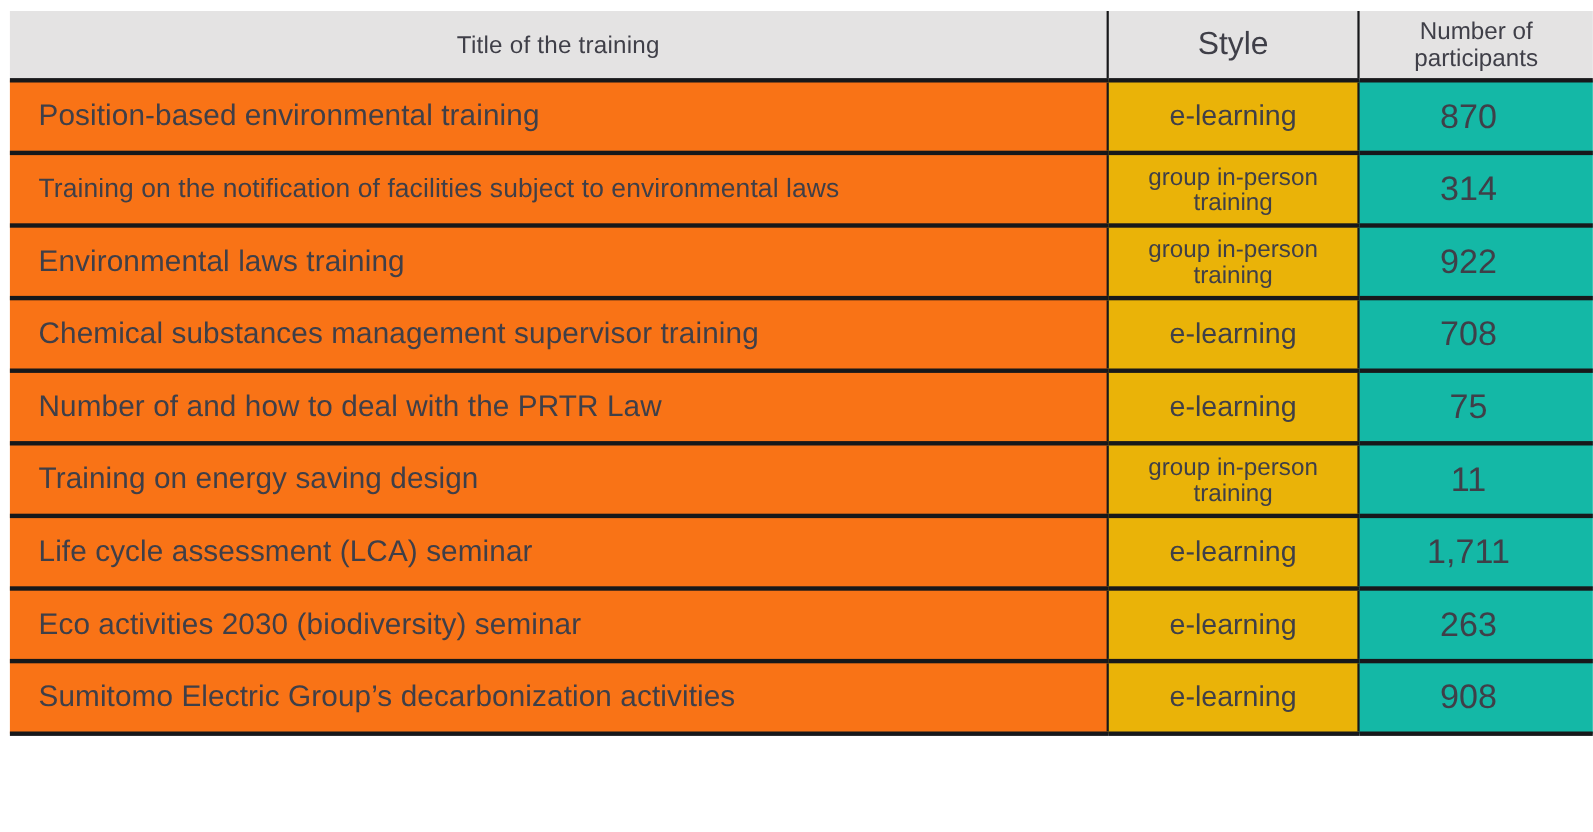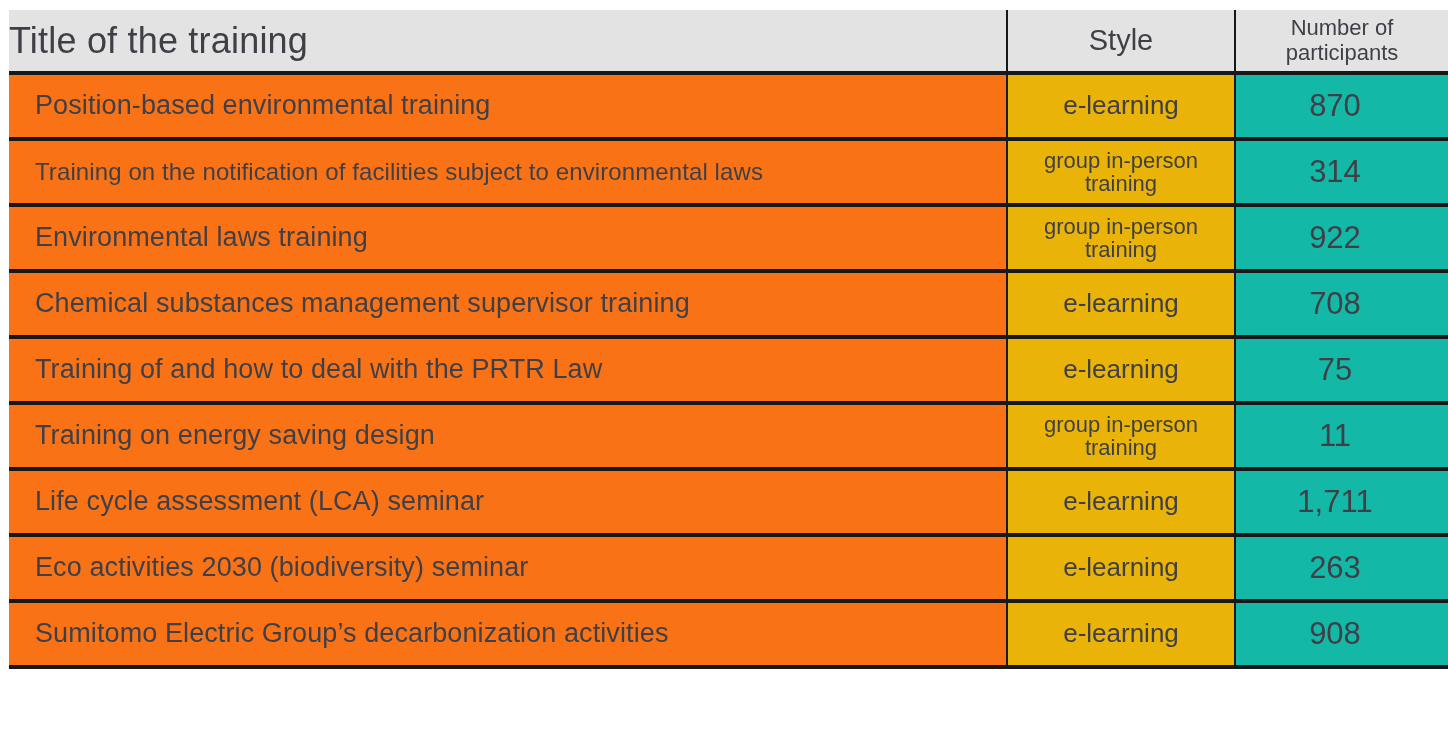--- a/index.html
+++ b/index.html
@@ -37,22 +37,22 @@
   thead th {
     background: #e4e3e3;
     font-weight: normal;
     color: #3f3f48;
     border-bottom: 4px solid #17181a;
     padding: 0;
     height: 61px;
     vertical-align: middle;
   }
   th.th-title {
-    font-size: 36px;
-    text-align: left;
+    font-size: 22px;
+    text-align: center;
     letter-spacing: 0.2px;
   }
   th.th-style {
     font-size: 29px;
     text-align: center;
     border-left: 2px solid #17181a;
   }
   th.th-count {
     font-size: 22px;
     text-align: center;
@@ -136,21 +136,21 @@
           <td class="cell-title">Environmental laws training</td>
           <td class="cell-style small">group in-person training</td>
           <td class="cell-count">922</td>
         </tr>
         <tr>
           <td class="cell-title">Chemical substances management supervisor training</td>
           <td class="cell-style">e-learning</td>
           <td class="cell-count">708</td>
         </tr>
         <tr>
-          <td class="cell-title">Training of and how to deal with the PRTR Law</td>
+          <td class="cell-title">Number of and how to deal with the PRTR Law</td>
           <td class="cell-style">e-learning</td>
           <td class="cell-count">75</td>
         </tr>
         <tr>
           <td class="cell-title">Training on energy saving design</td>
           <td class="cell-style small">group in-person training</td>
           <td class="cell-count">11</td>
         </tr>
         <tr>
           <td class="cell-title">Life cycle assessment (LCA) seminar</td>

